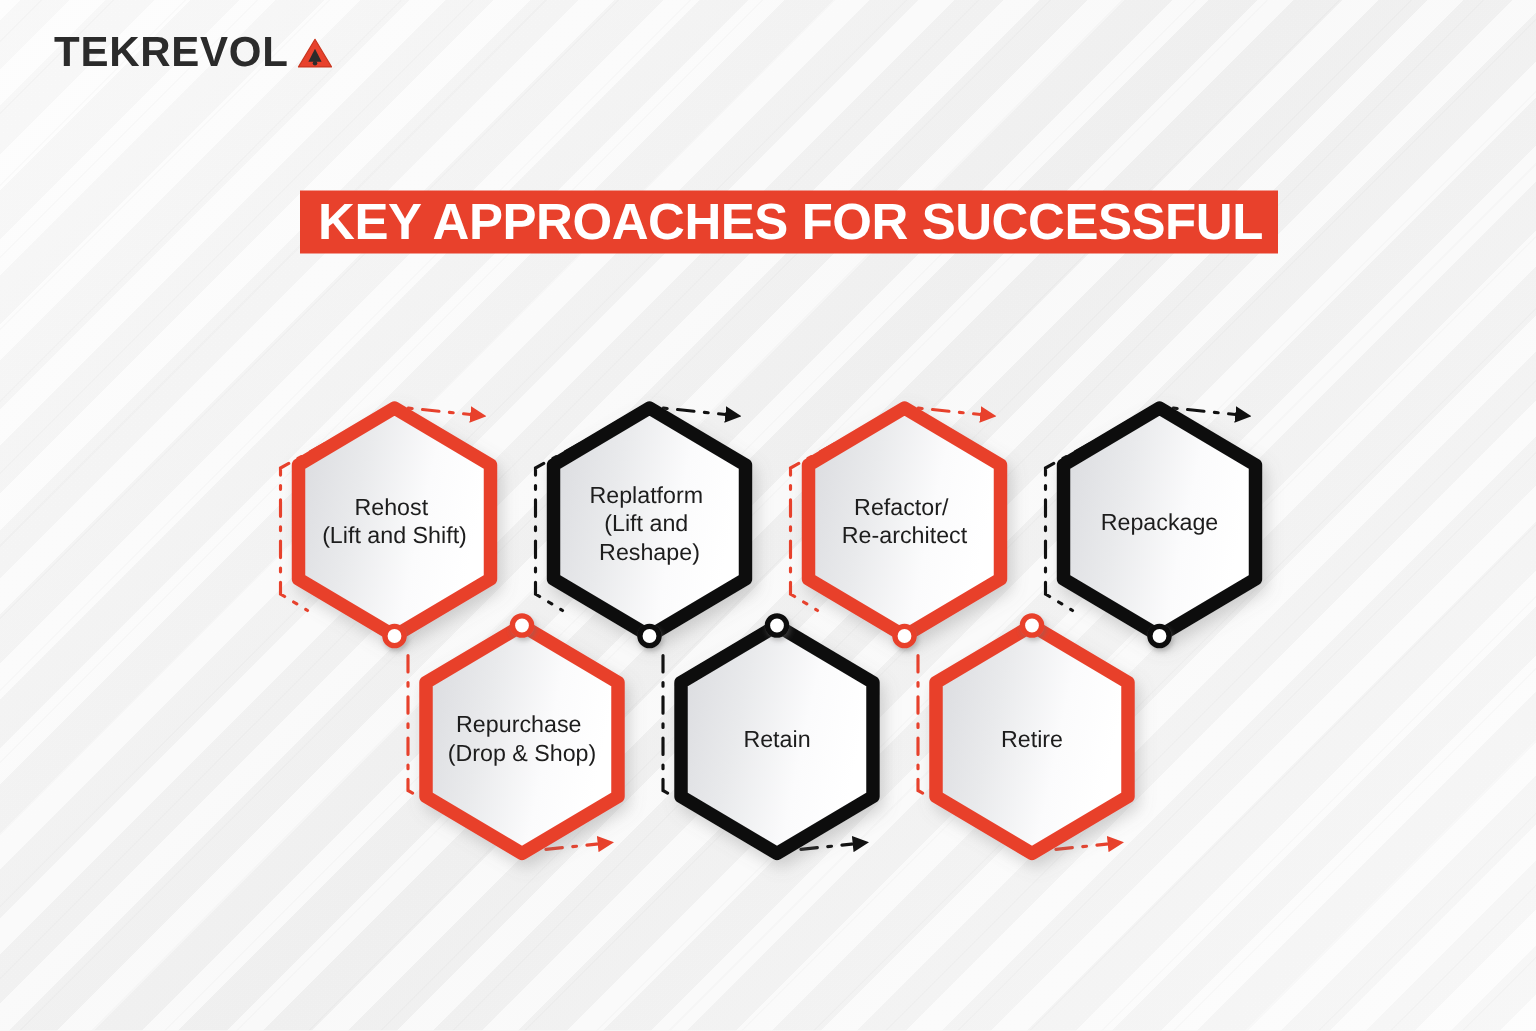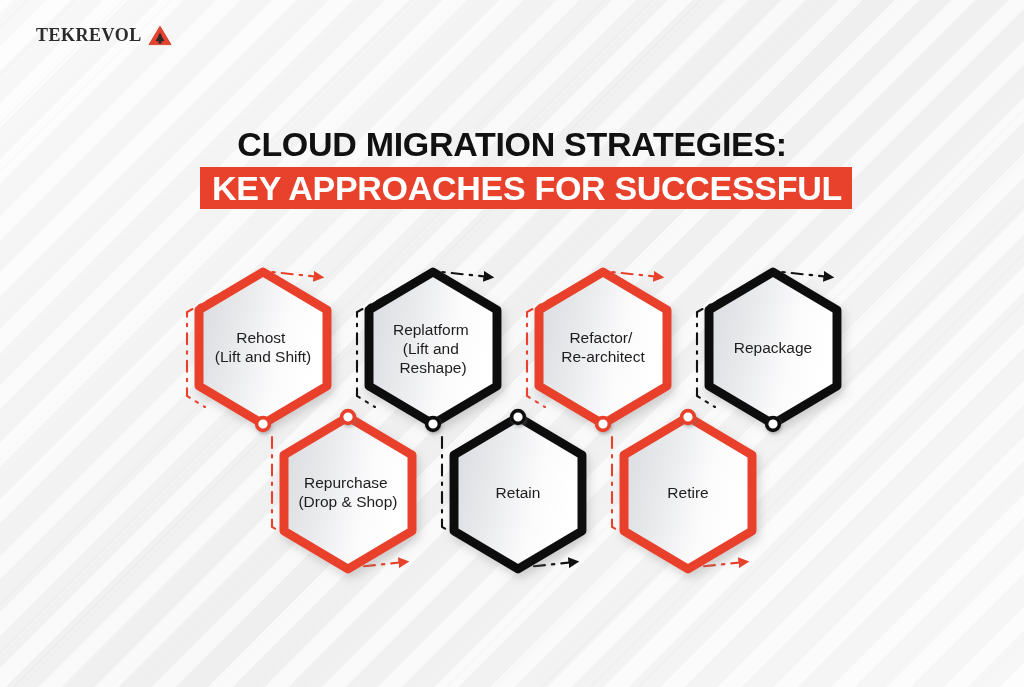--- a/index.html
+++ b/index.html
@@ -42,23 +42,23 @@
   #logo {
     position: absolute;
     left: 36px;
     top: 22px;
     display: flex;
     align-items: center;
     gap: 4px;
     height: 26px;
   }
   #logo-text {
-    font-family: Liberation Serif, serif;
+    font-family: Liberation Sans, sans-serif;
     font-weight: bold;
-    font-size: 18px;
+    font-size: 28px;
     letter-spacing: 0.5px;
     color: #2b2b2b;
     line-height: 1;
     white-space: nowrap;
   }
   #logo-mark {
     display: block;
     margin-left: 2px;
   }
 
@@ -124,21 +124,20 @@
   <div id="logo">
     <span id="logo-text">TEKREVOL</span>
     <svg id="logo-mark" width="24" height="21" viewBox="0 0 24 21">
       <path d="M12 1.2 L23 19.6 L1 19.6 Z" fill="#e8412c" stroke="#c9361f" stroke-width="0.8" stroke-linejoin="round"></path>
       <path d="M12 7.5 L16.4 16.2 L7.6 16.2 Z" fill="#2b2b2b"></path>
       <circle cx="12" cy="17.2" r="1.5" fill="#2b2b2b"></circle>
     </svg>
   </div>
 
   <div id="title-block">
-    <div class="title-line">CLOUD MIGRATION STRATEGIES:</div>
     <div id="title-line2-wrap">
       <span id="title-line2">KEY APPROACHES FOR SUCCESSFUL</span>
     </div>
   </div>
 
   <div id="diagram">
     <svg width="1024" height="687" viewBox="0 0 1024 687" xmlns="http://www.w3.org/2000/svg">
       <defs>
         <linearGradient id="hexfill" x1="0" y1="0" x2="1" y2="0.25">
           <stop offset="0%" stop-color="#d9dade"></stop>

